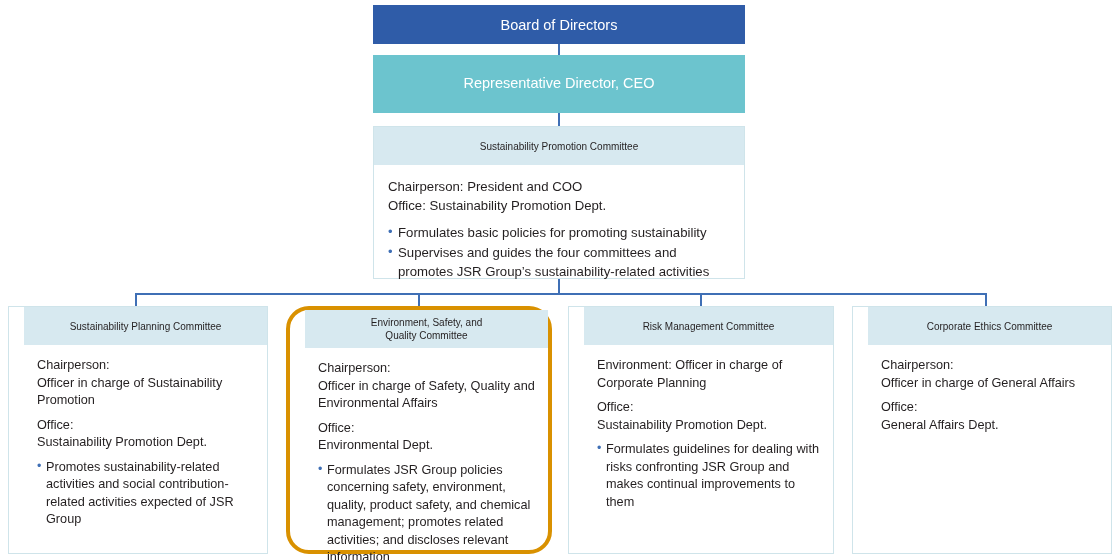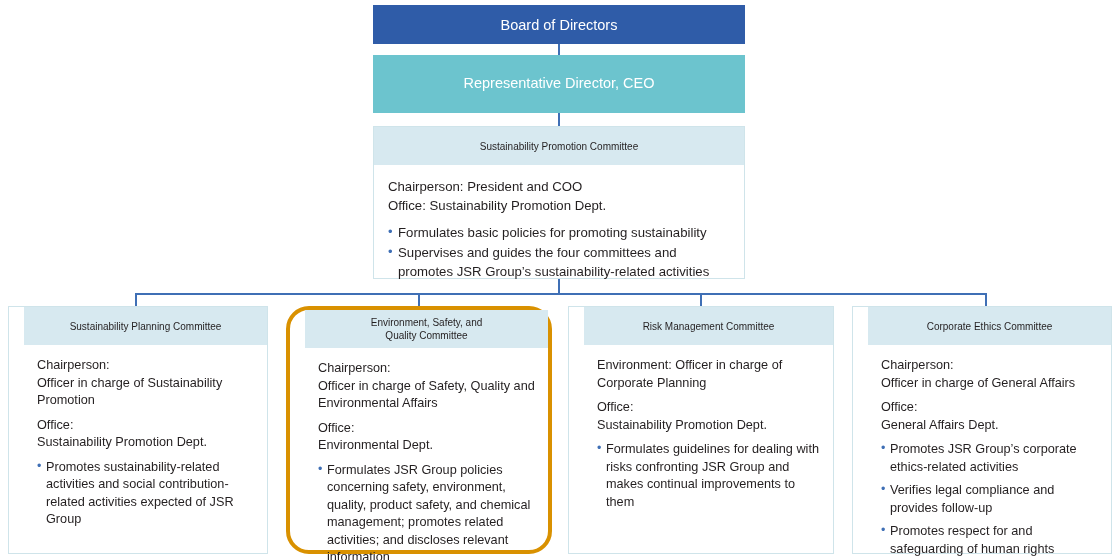--- a/index.html
+++ b/index.html
@@ -269,21 +269,16 @@
     </div>
     <div class="card-body">
       <div class="grp">
         <div class="kv">Chairperson:</div>
         <div class="kv">Officer in charge of General Affairs</div>
       </div>
       <div class="grp">
         <div class="kv">Office:</div>
         <div class="kv">General Affairs Dept.</div>
       </div>
-      <ul>
-        <li>Promotes JSR Group’s corporate ethics-related activities</li>
-        <li>Verifies legal compliance and provides follow-up</li>
-        <li>Promotes respect for and safeguarding of human rights</li>
-      </ul>
     </div>
   </div>
 
 </div>
 
 </body></html>

